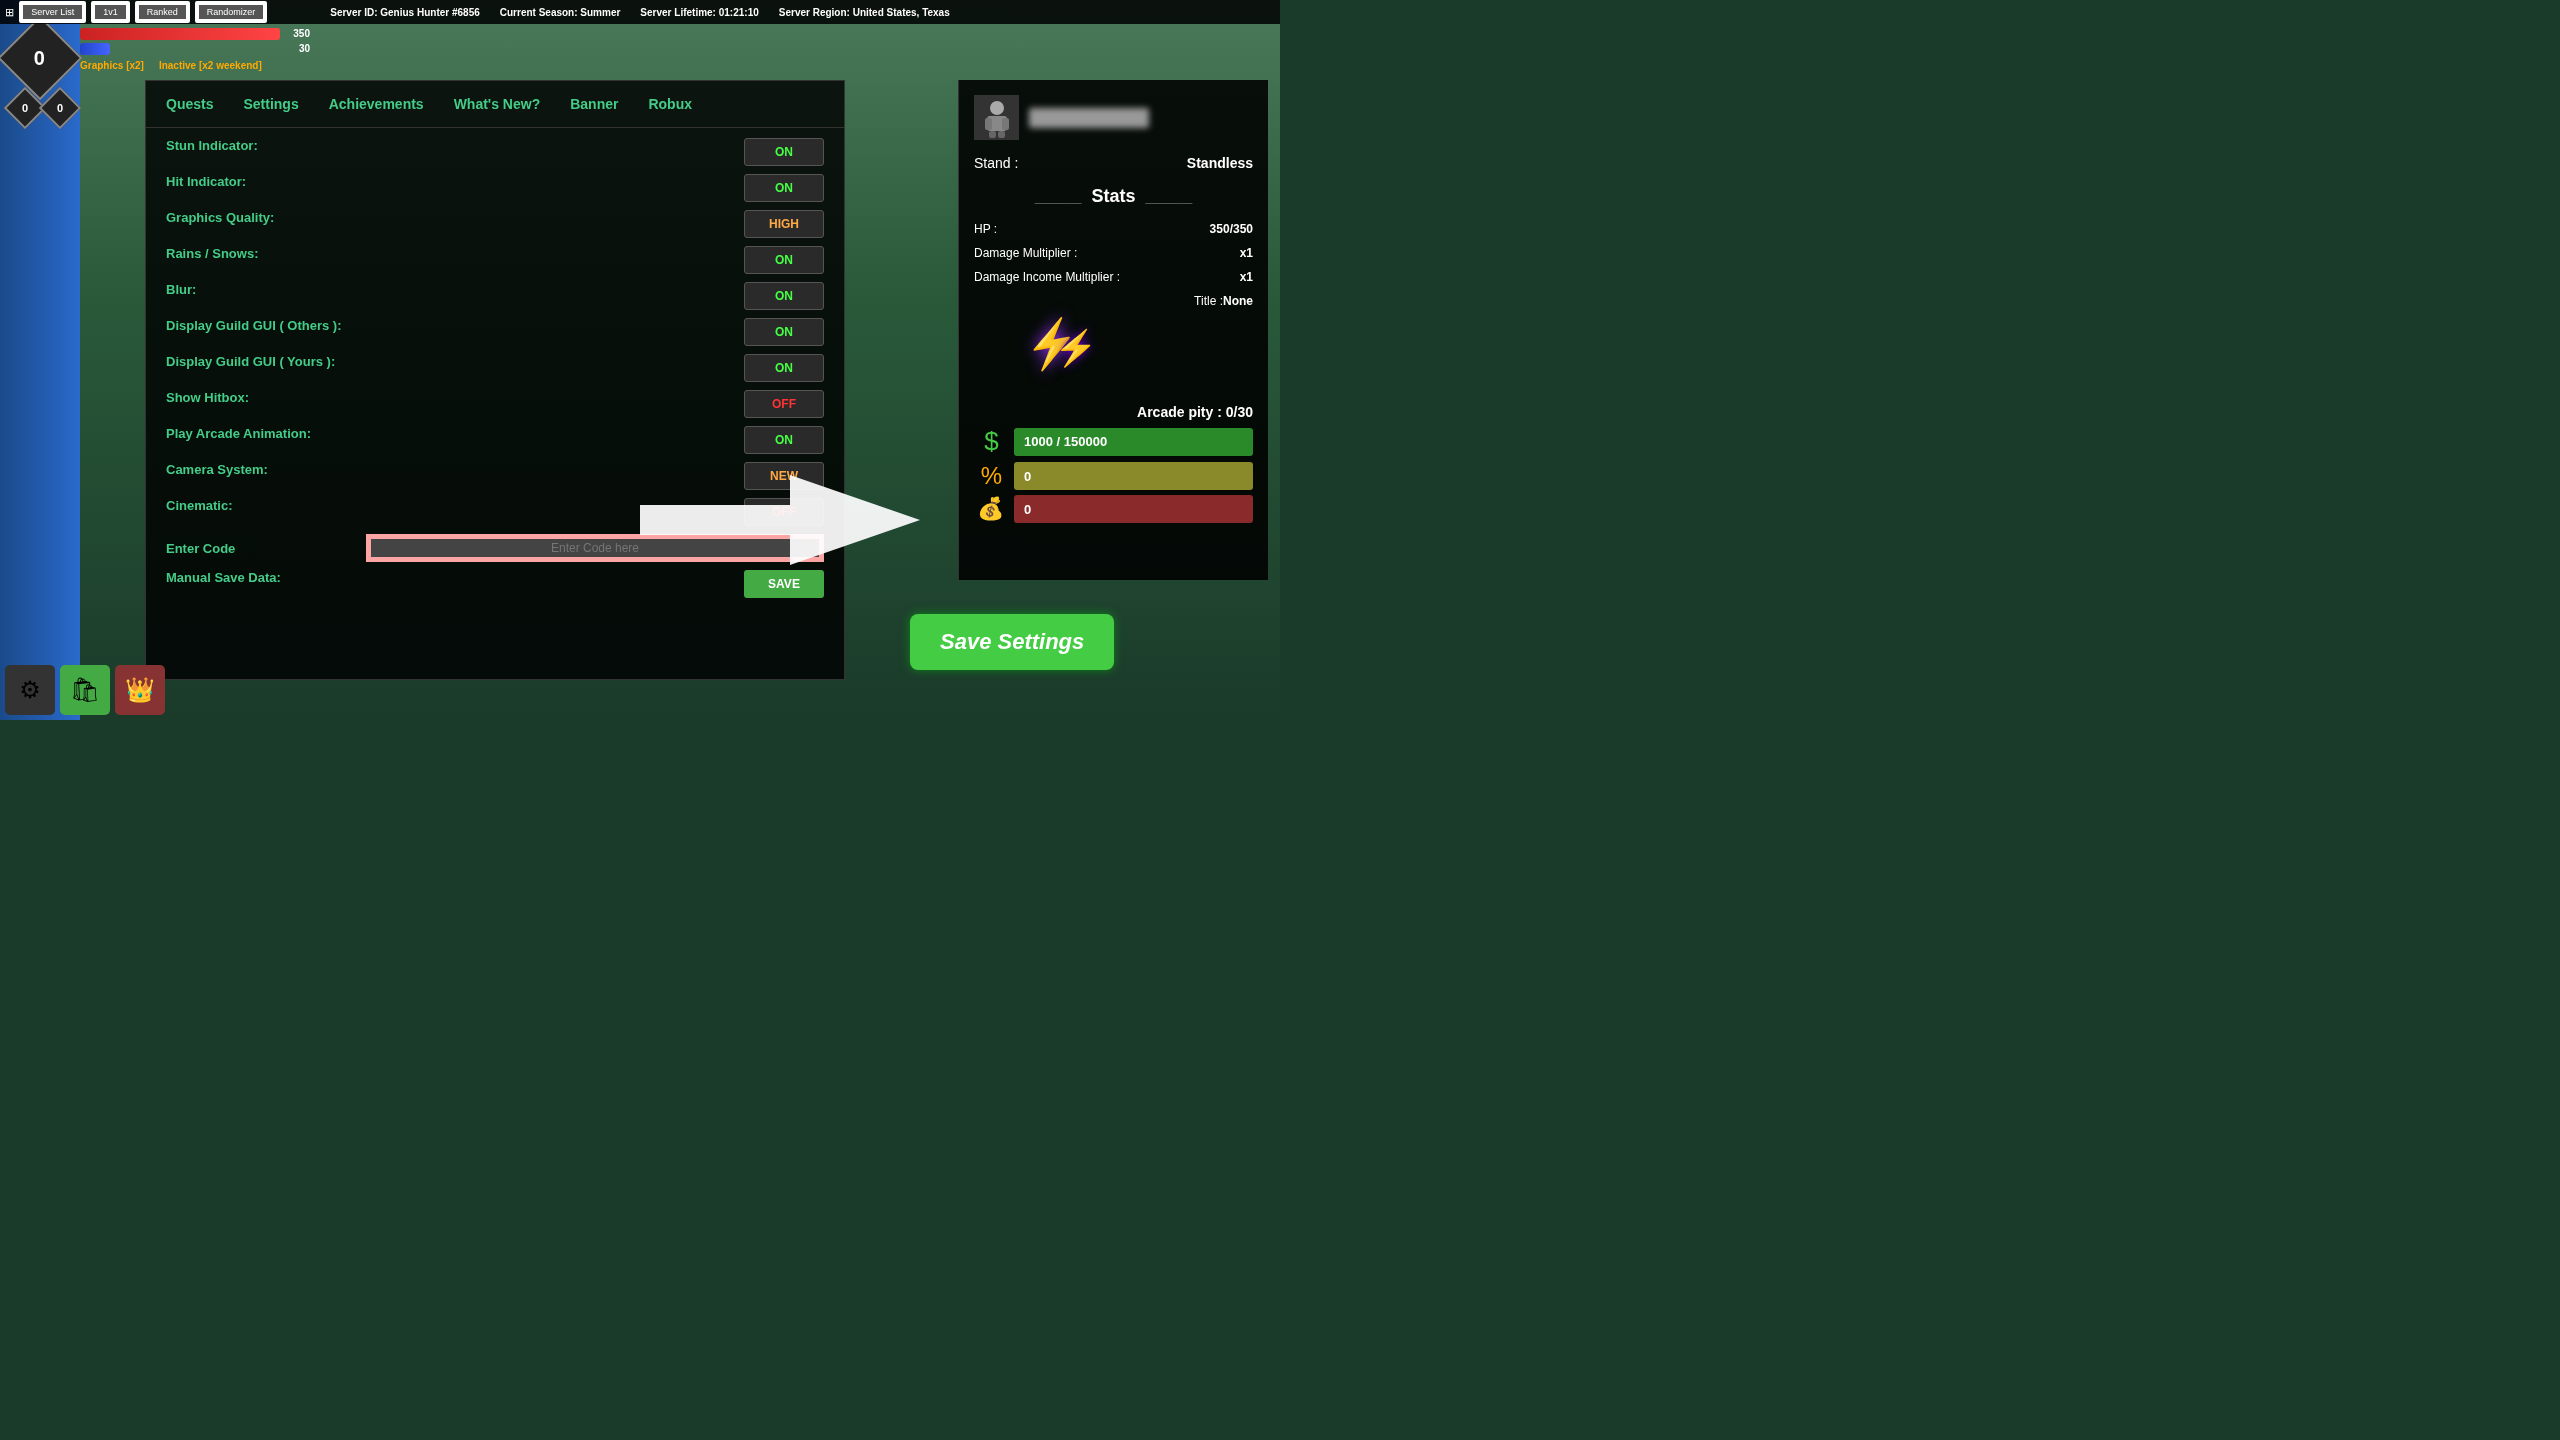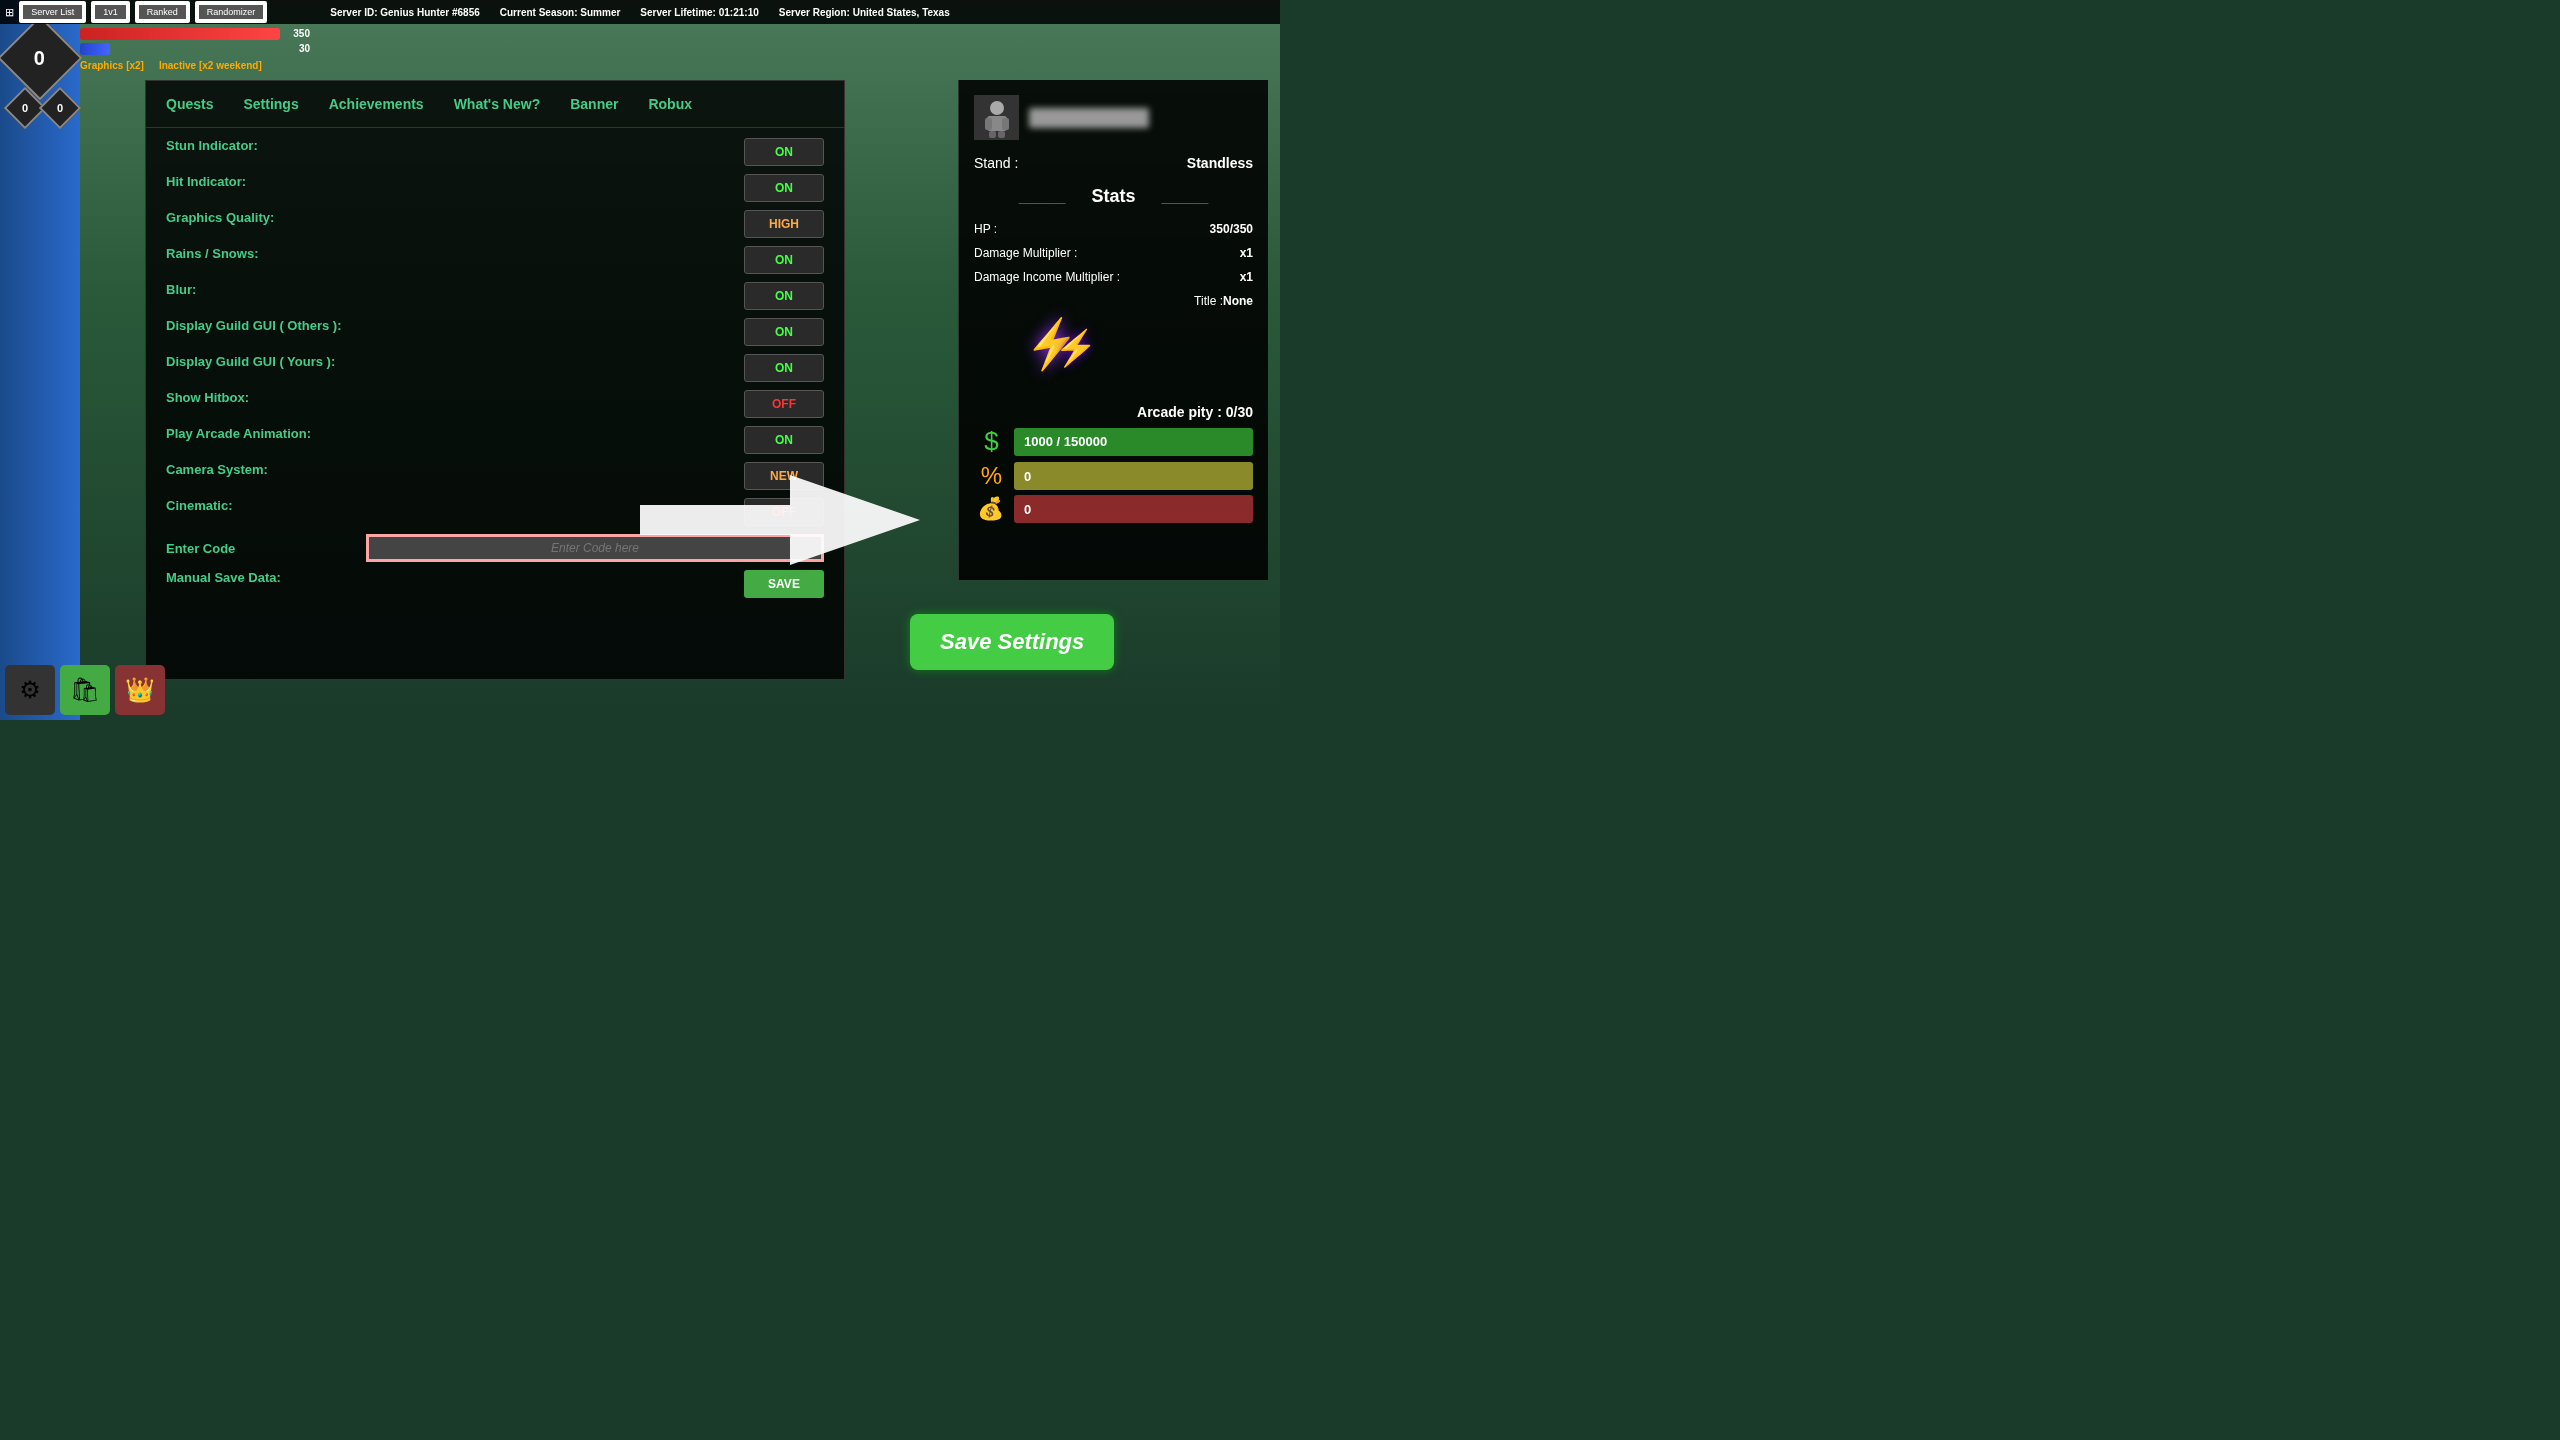--- a/index.html
+++ b/index.html
@@ -274,27 +274,26 @@
       color: #44cc88;
       font-size: 13px;
       font-weight: bold;
       width: 200px;
     }
 
     .code-input {
       flex: 1;
       height: 28px;
       background: #444;
-      border: 3px solid #fca5a5;
+      border: 5px solid #fca5a5;
       color: #888;
       font-size: 12px;
       padding: 0 26px;
       text-align: center;
       outline: none;
-      font-style: italic;
     }
 
     .save-btn {
       background: #44aa44;
       color: #fff;
       font-size: 12px;
       font-weight: bold;
       border: none;
       width: 80px;
       height: 28px;
@@ -367,21 +366,21 @@
     }
 
     .stats-title {
       text-align: center;
       color: #fff;
       font-size: 18px;
       font-weight: bold;
       margin-bottom: 15px;
       display: flex;
       align-items: center;
-      gap: 21px;
+      gap: 5px;
       justify-content: center;
     }
 
     .stats-line {
       color: #888;
       font-size: 14px;
       margin: 0 5px;
     }
 
     .stat-row {

